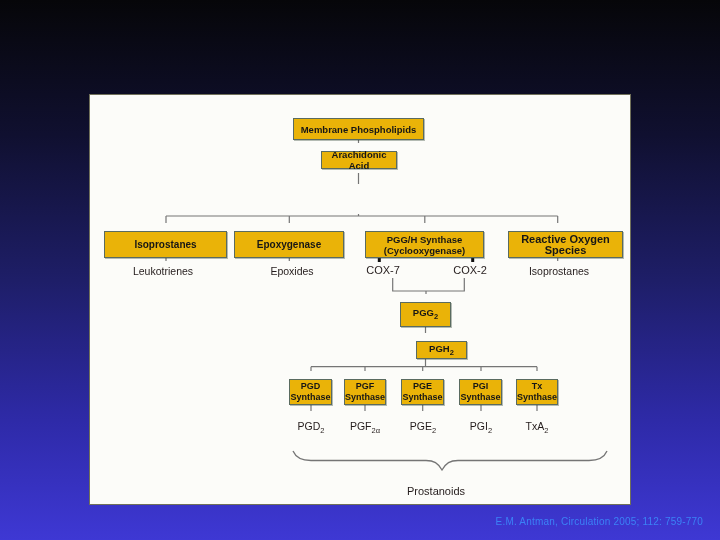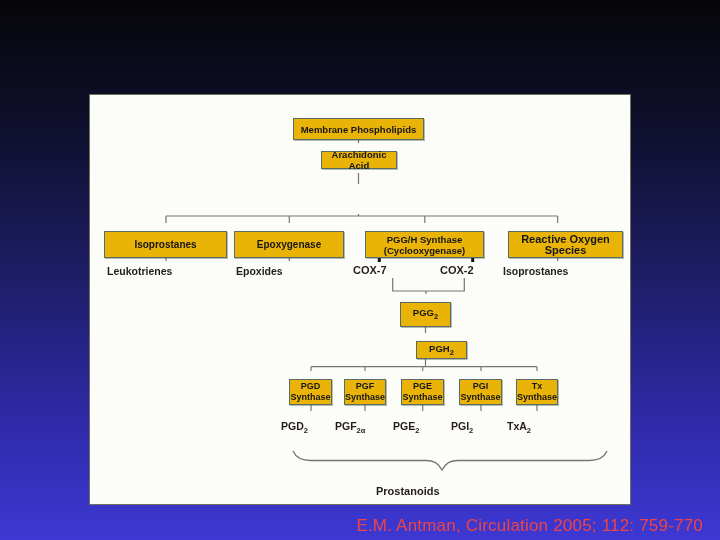--- a/index.html
+++ b/index.html
@@ -20,27 +20,27 @@
   .panel svg{position:absolute;left:0;top:0;}
   .box{
     position:absolute;background:#eab308;border:1px solid #5a6b60;
     box-sizing:border-box;display:flex;flex-direction:column;
     align-items:center;justify-content:center;text-align:center;
     font-weight:bold;color:#161616;font-size:9.5px;line-height:11px;
     box-shadow:1px 1px 0 rgba(45,65,50,0.35);
     margin-top:8px;
   }
   .lbl{
-    position:absolute;font-weight:bold;color:#241c1c;
+    position:absolute;text-align:center;font-weight:normal;color:#241c1c;
     font-size:10.5px;line-height:12px;
   }
   .sb{font-size:7.5px;vertical-align:-2.5px;}
   .citation{
-    position:absolute;top:516px;right:17px;color:#ef4444;
-    font-size:17px;letter-spacing:0.2px;
+    position:absolute;top:516px;right:17px;color:#3b82f6;
+    font-size:10px;letter-spacing:0.2px;
   }
 </style>
 </head>
 <body>
 
 <div>
 
   <div class="title">
   </div>
 

